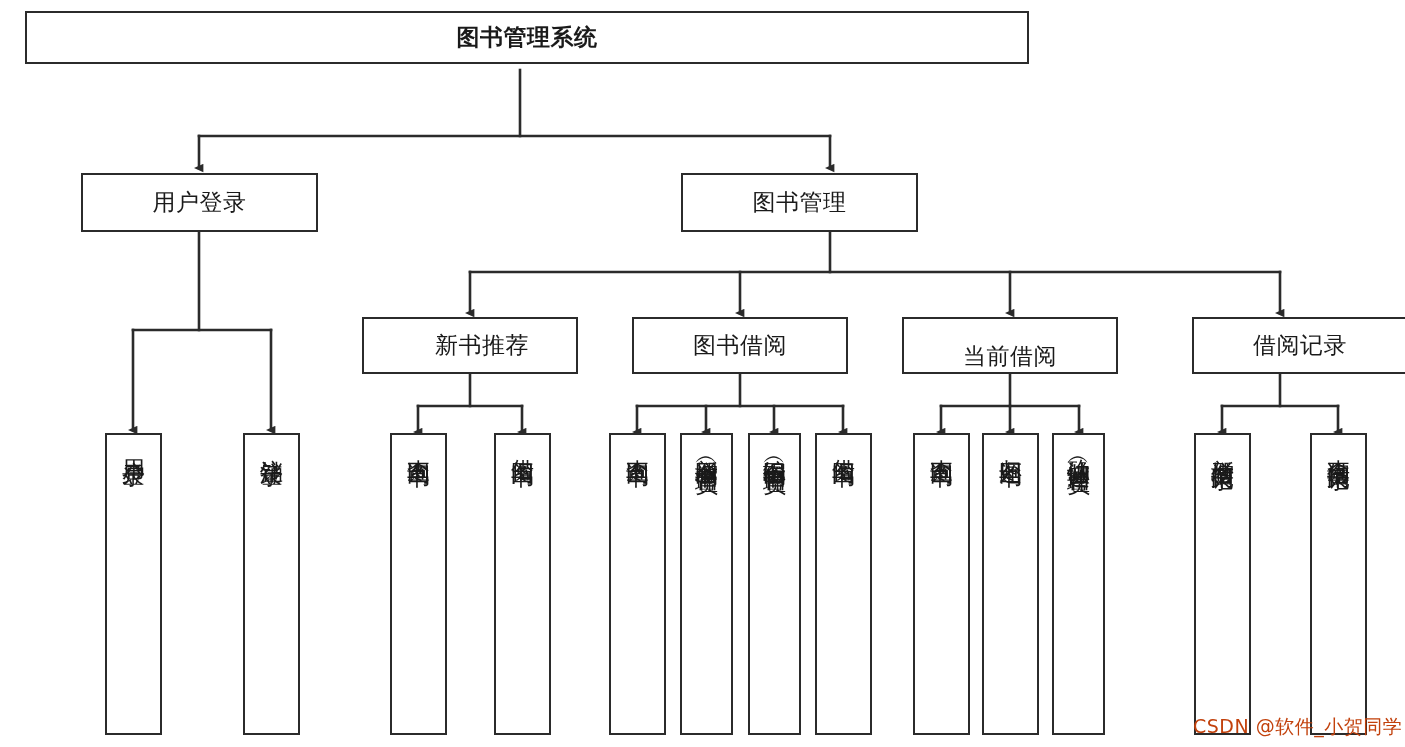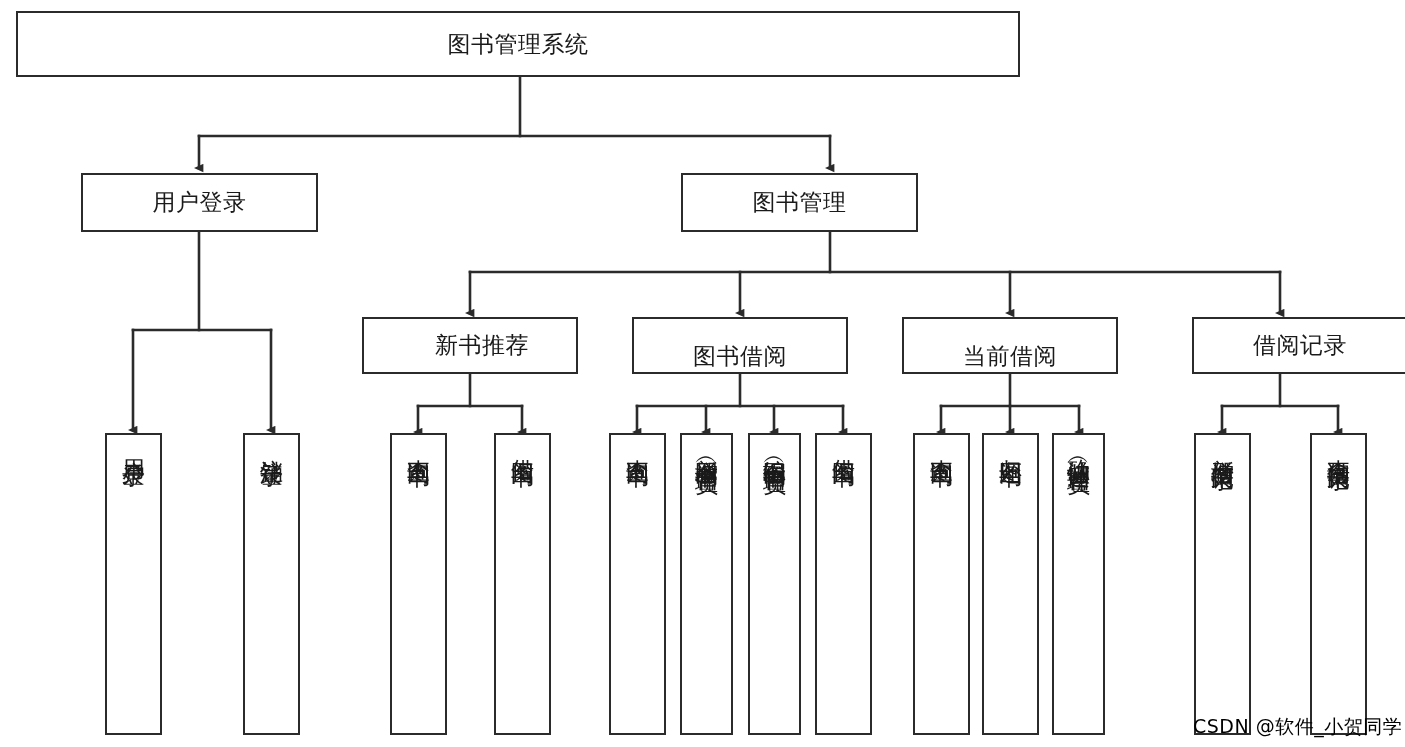--- a/index.html
+++ b/index.html
@@ -49,21 +49,21 @@
     text-orientation: upright;
     font-size: 23px;
     line-height: 1.18;
     letter-spacing: 2px;
     white-space: nowrap;
     color: #1a1a1a;
   }
   .watermark {
     position: absolute;
     font-size: 19px;
-    color: #000000;
+    color: #c2410c;
     white-space: nowrap;
     letter-spacing: 0.5px;
   }
 </style>
 </head>
 <body>
 
 <div id="stage">
 
   <svg id="edges" viewBox="0 0 1405 747" xmlns="http://www.w3.org/2000/svg">
@@ -111,37 +111,37 @@
       <path d="M1010,406 L1010,432" marker-end="url(#arrow)"></path>
       <path d="M1079,406 L1079,432" marker-end="url(#arrow)"></path>
 
       <path d="M1280,375 L1280,406"></path>
       <path d="M1222,406 L1338,406"></path>
       <path d="M1222,406 L1222,432" marker-end="url(#arrow)"></path>
       <path d="M1338,406 L1338,432" marker-end="url(#arrow)"></path>
     </g>
   </svg>
 
-  <div class="node horiz" style="left:16px; top:11px; width:1004px; height:66px;">
+  <div class="node horiz" style="left:25px; top:11px; width:1004px; height:53px;font-weight:bold;">
     <span>图书管理系统</span>
   </div>
 
   <div class="node horiz" style="left:81px; top:173px; width:237px; height:59px;">
     <span>用户登录</span>
   </div>
 
   <div class="node horiz" style="left:681px; top:173px; width:237px; height:59px;">
     <span>图书管理</span>
   </div>
 
   <div class="node horiz" style="left:362px; top:317px; width:216px; height:57px;padding-left:24px;">
     <span>新书推荐</span>
   </div>
 
-  <div class="node horiz" style="left:632px; top:317px; width:216px; height:57px;align-items:flex-end;">
+  <div class="node horiz" style="left:632px; top:317px; width:216px; height:57px;">
     <span>图书借阅</span>
   </div>
 
   <div class="node horiz" style="left:902px; top:317px; width:216px; height:57px;align-items:flex-end;">
     <span>当前借阅</span>
   </div>
 
   <div class="node horiz" style="left:1172px; top:317px; width:216px; height:57px;margin-left:20px;">
     <span>借阅记录</span>
   </div>

